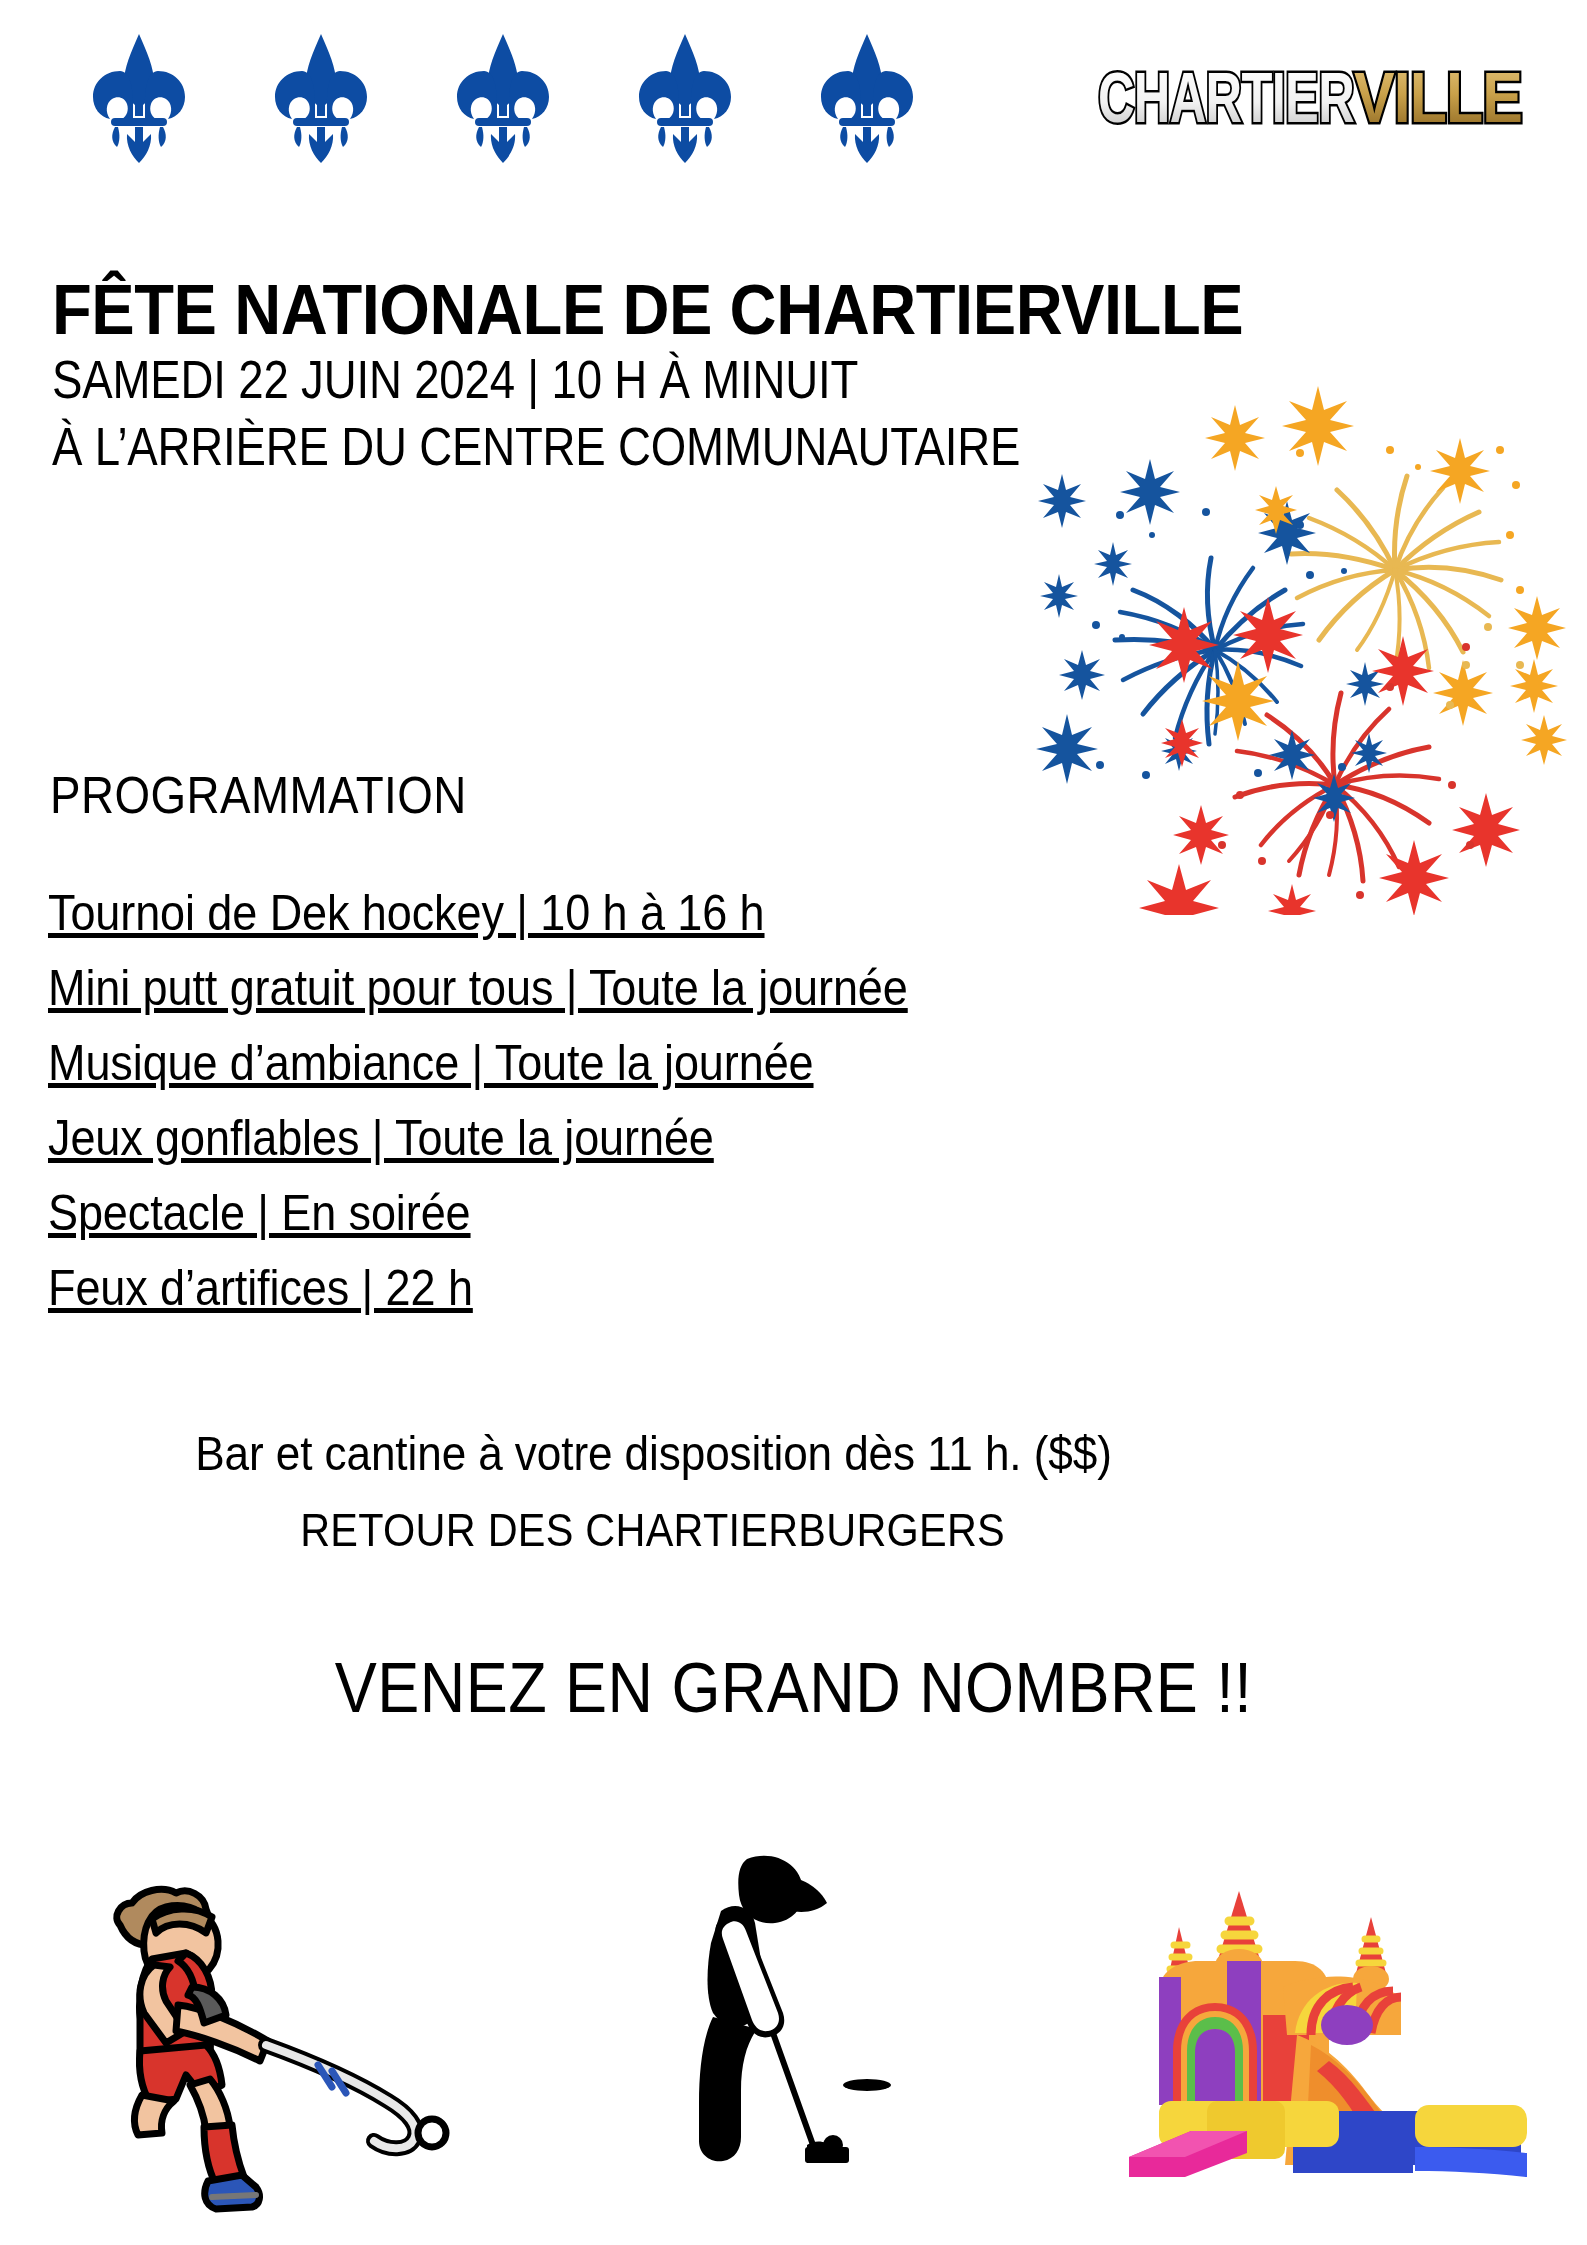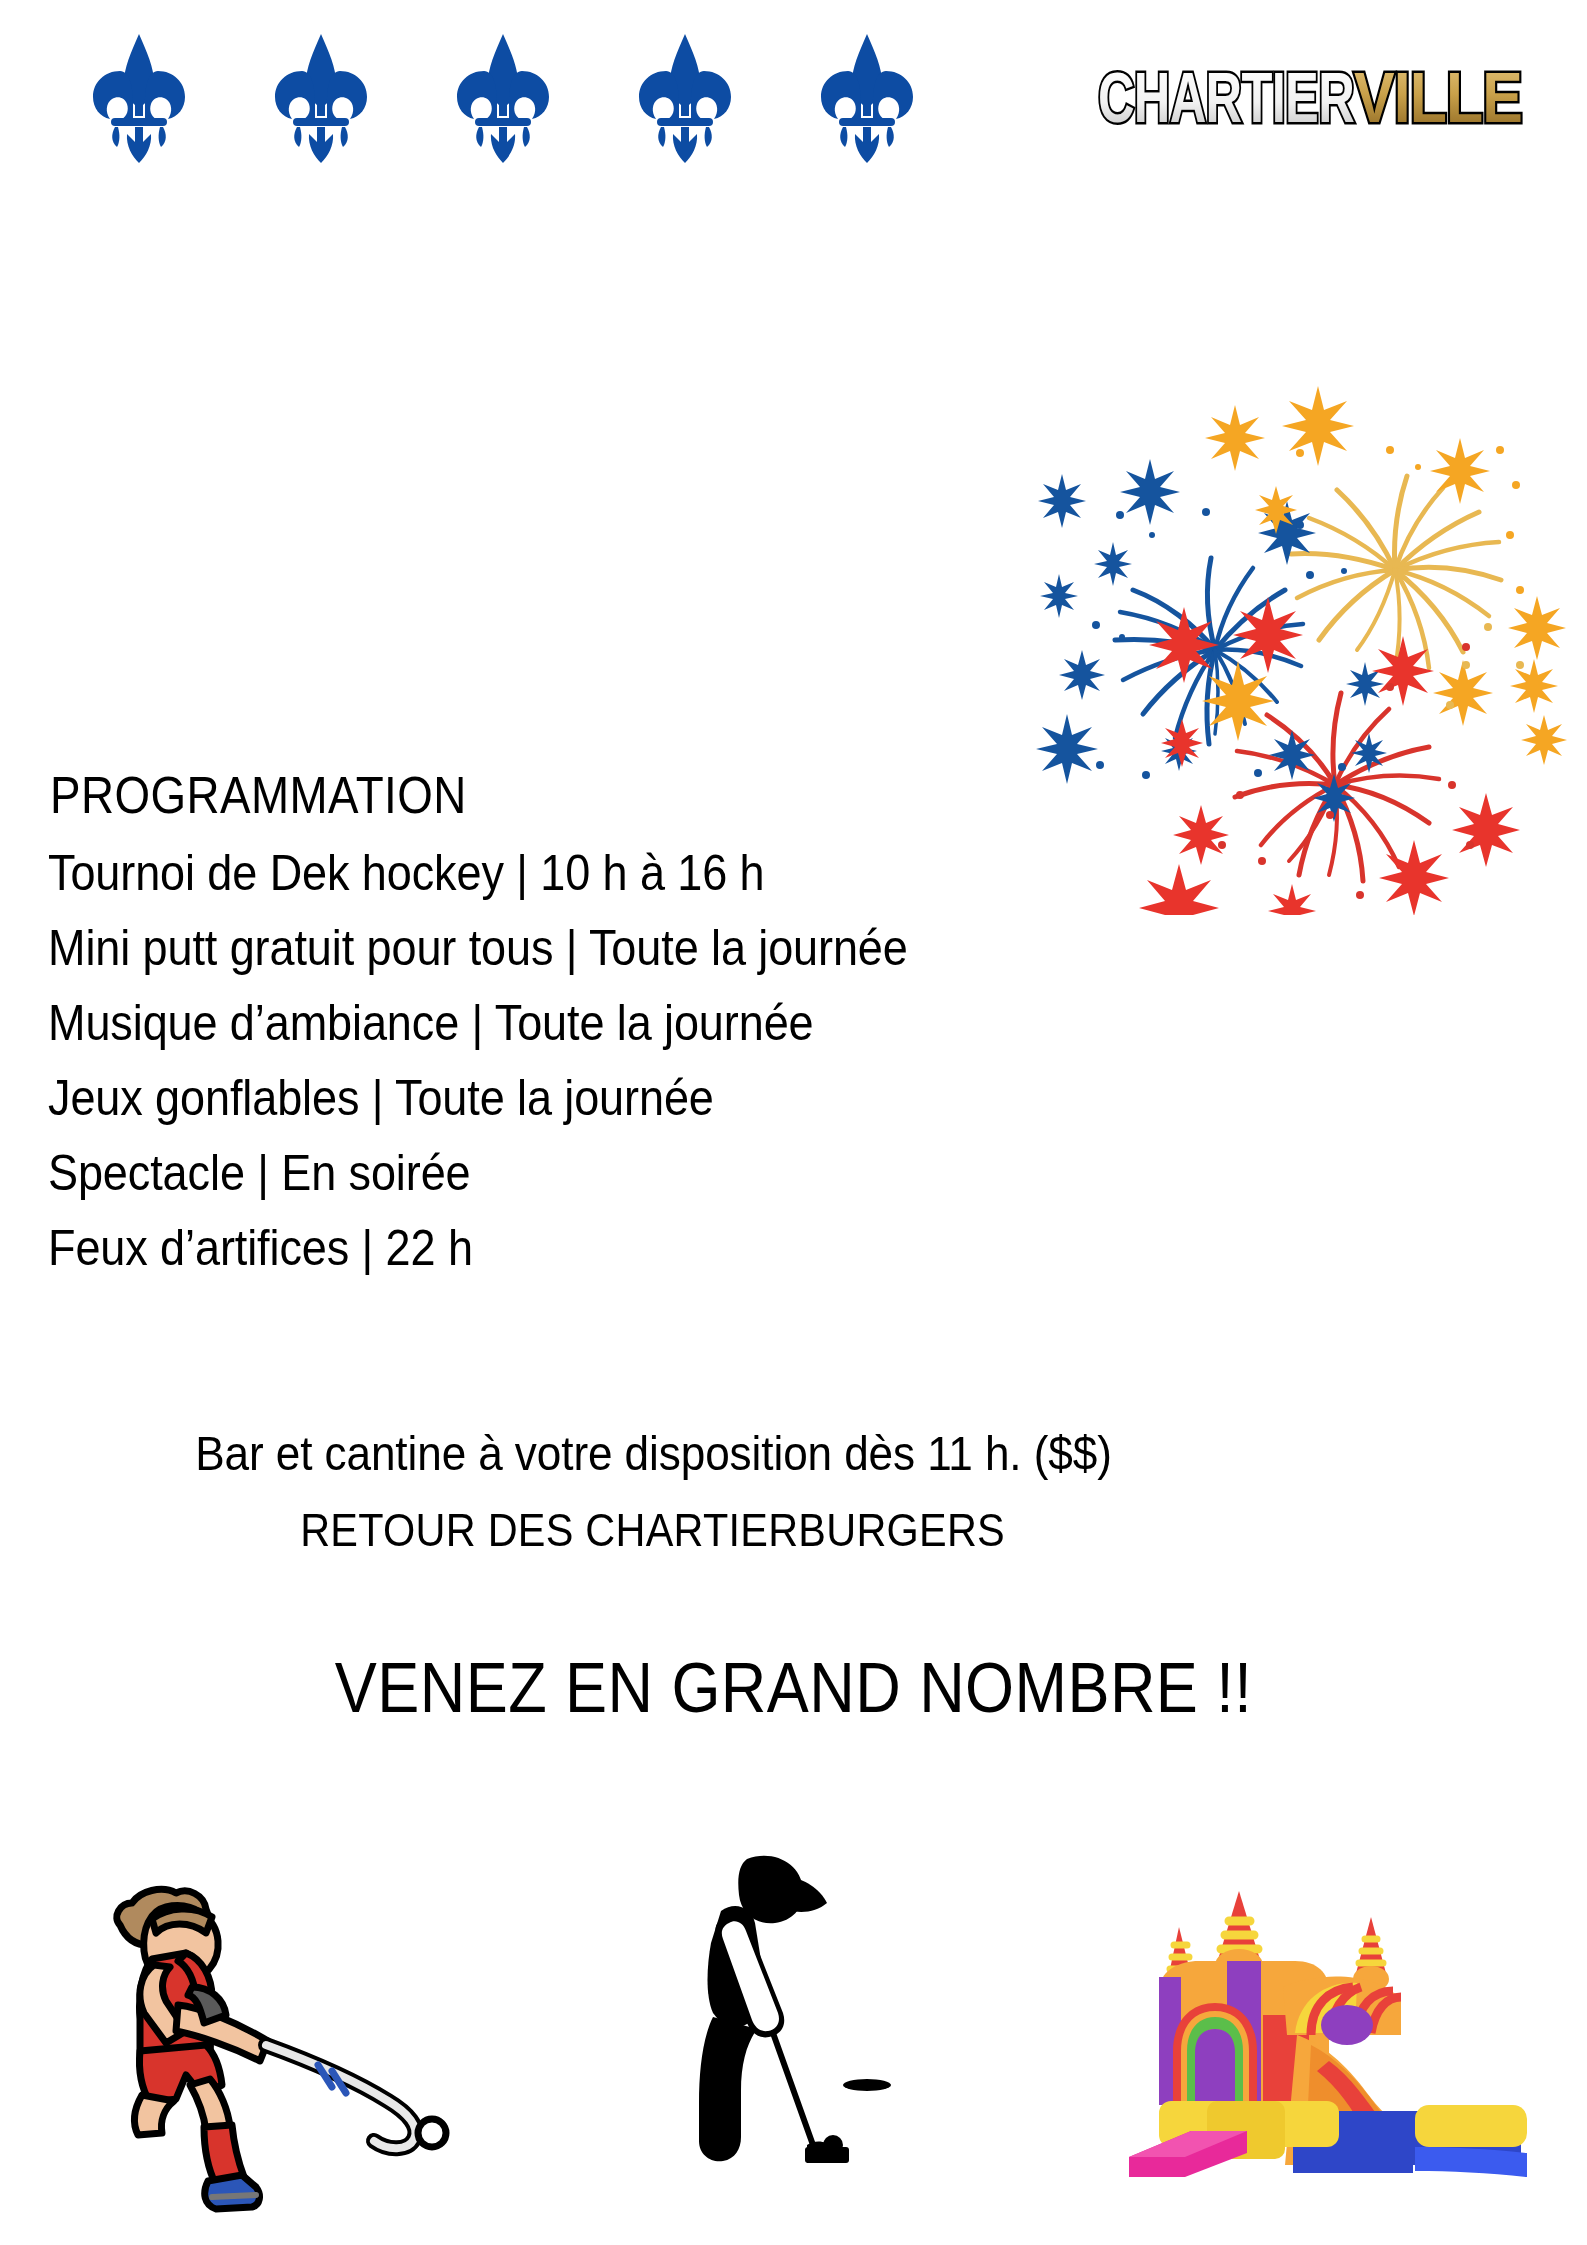--- a/index.html
+++ b/index.html
@@ -103,25 +103,26 @@
     font-size: 52px;
     font-weight: normal;
     letter-spacing: 0.5px;
     transform: scaleX(0.88);
     transform-origin: left center;
     white-space: nowrap;
   }
   #programme-list {
     position: absolute;
     left: 48px;
-    top: 836px;
+    top: 876px;
     width: 1300px;
     list-style: none;
     margin: 0;
     padding: 0;
+    text-decoration: underline;
   }
   #programme-list li {
     font-family: "Liberation Sans Narrow", "Liberation Sans", sans-serif;
     font-size: 50px;
     line-height: 75px;
     font-weight: normal;
     letter-spacing: -0.1px;
     transform: scaleX(0.9);
     transform-origin: left center;
     white-space: nowrap;
@@ -260,20 +261,25 @@
           <stop offset="0%" stop-color="#FFFFFF"></stop>
           <stop offset="55%" stop-color="#F2F2F2"></stop>
           <stop offset="100%" stop-color="#BFBFBF"></stop>
         </linearGradient>
       </defs>
       <text class="logo-text" x="2" y="76" fill="url(#silvergrad)" stroke="#000000" stroke-width="5" paint-order="stroke" textLength="256" lengthAdjust="spacingAndGlyphs">CHARTIER</text>
       <text class="logo-text" x="258" y="76" fill="url(#goldgrad)" stroke="#000000" stroke-width="5" paint-order="stroke" textLength="168" lengthAdjust="spacingAndGlyphs">VILLE</text>
     </svg>
   </div>
 
+  <div id="title-block">
+    <h1 id="main-title">FÊTE NATIONALE DE CHARTIERVILLE</h1>
+    <p class="subtitle-line">SAMEDI 22 JUIN 2024 | 10 H À MINUIT</p>
+    <p class="subtitle-line">À L’ARRIÈRE DU CENTRE COMMUNAUTAIRE</p>
+  </div>
 
   <svg id="fireworks" viewBox="0 0 570 540">
 
     <g stroke="#15549E" stroke-linecap="round" fill="none">
       <g transform="translate(215,275)">
         <path d="M0 0 C-20 -25 -50 -48 -82 -60" stroke-width="5"></path>
         <path d="M0 0 C-26 -18 -60 -32 -95 -38" stroke-width="4.5"></path>
         <path d="M0 0 C-30 -8 -66 -12 -100 -10" stroke-width="5"></path>
         <path d="M0 0 C-30 4 -62 14 -92 30" stroke-width="4.5"></path>
         <path d="M0 0 C-26 16 -52 38 -72 64" stroke-width="5"></path>

